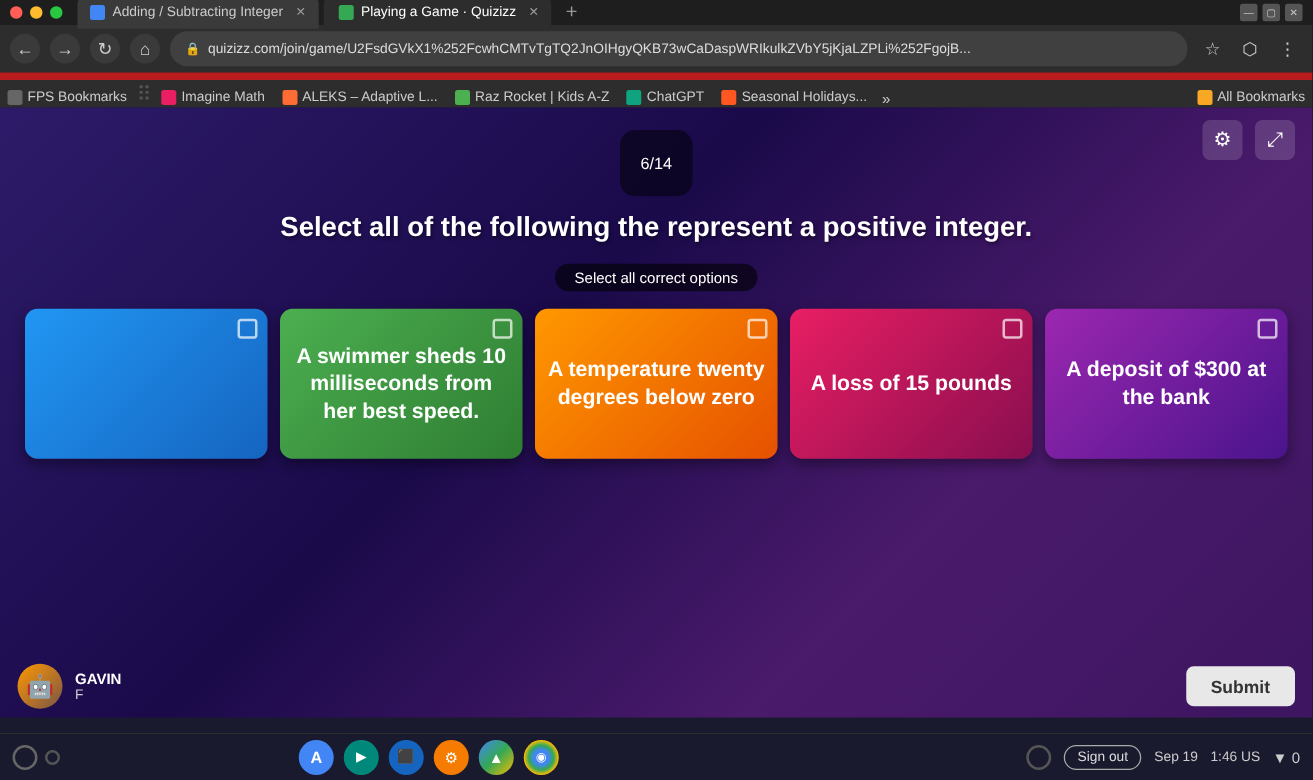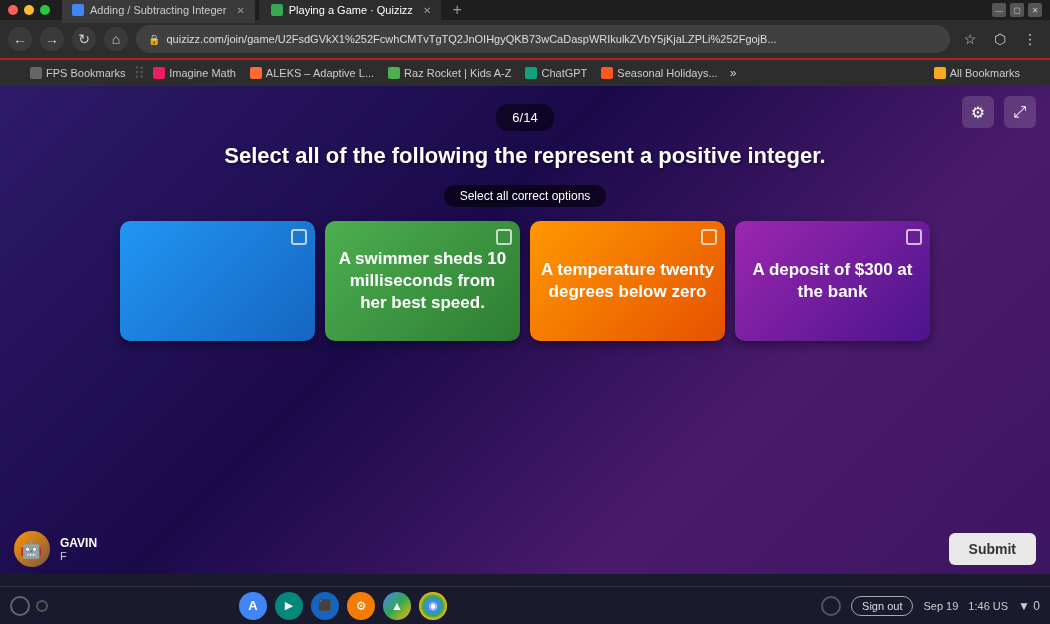--- a/index.html
+++ b/index.html
@@ -104,25 +104,25 @@
       gap: 6px;
       align-items: center;
     }
     .url-action-btn {
       width: 24px; height: 24px; display: flex; align-items: center; justify-content: center;
       color: #ccc; font-size: 14px; cursor: pointer;
     }
 
     .bookmarks-bar {
       background: #2d2d2d;
-      border-top: 2px solid #b91c1c;
+      border-top: 6px solid #b91c1c;
       height: 28px;
       display: flex;
-      align-items: center;
-      padding: 0 24px;
+      align-items: flex-end;
+      padding: 0 0;
       gap: 2px;
       font-size: 11px;
       color: #ccc;
       overflow: hidden;
     }
     .bookmark-item {
       display: flex; align-items: center; gap: 4px;
       padding: 2px 6px; border-radius: 3px; cursor: pointer;
       white-space: nowrap;
     }
@@ -158,21 +158,21 @@
       width: 32px; height: 32px; border-radius: 6px;
       background: rgba(255,255,255,0.15);
       display: flex; align-items: center; justify-content: center;
       color: #fff; font-size: 16px; cursor: pointer;
     }
 
     .question-counter {
       background: rgba(0,0,0,0.5);
       color: #fff;
       font-size: 13px;
-      padding: 6px 16px;
+      padding: 19px 16px;
       border-radius: 12px;
       margin-bottom: 12px;
       margin-top: 8px;
     }
 
     .question-text {
       color: #fff;
       font-size: 22px;
       font-weight: 700;
       text-align: center;
@@ -455,20 +455,24 @@
     <div class="answer-card card-swimmer">
       <div class="card-checkbox"></div>
       <span>A swimmer sheds 10 milliseconds from her best speed.</span>
     </div>
 
     <div class="answer-card card-temperature">
       <div class="card-checkbox"></div>
       <span>A temperature twenty degrees below zero</span>
     </div>
 
+    <div class="answer-card card-loss">
+      <div class="card-checkbox"></div>
+      <span>A loss of 15 pounds</span>
+    </div>
 
     <div class="answer-card card-deposit">
       <div class="card-checkbox"></div>
       <span>A deposit of $300 at the bank</span>
     </div>
 
   </div>
 
   <div class="bottom-bar">
     <div class="player-avatar">🤖</div>

